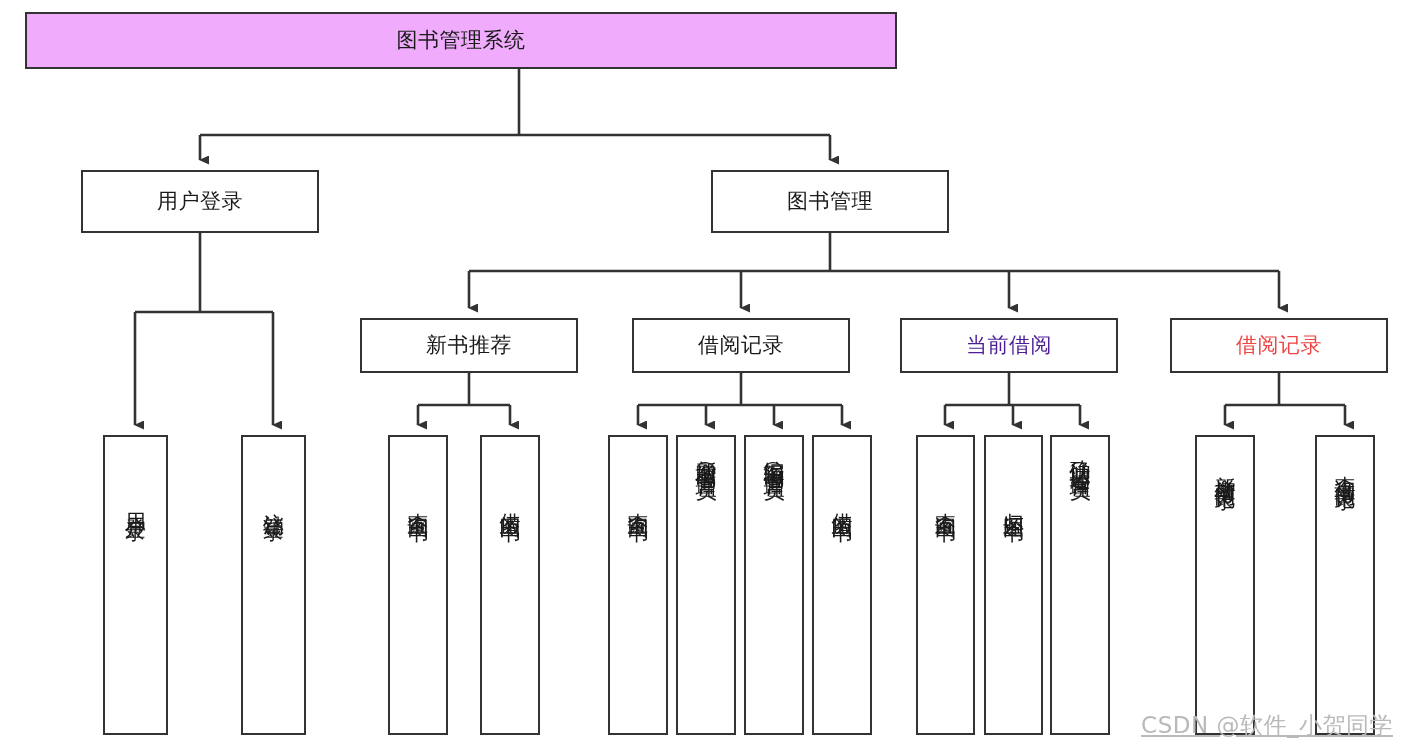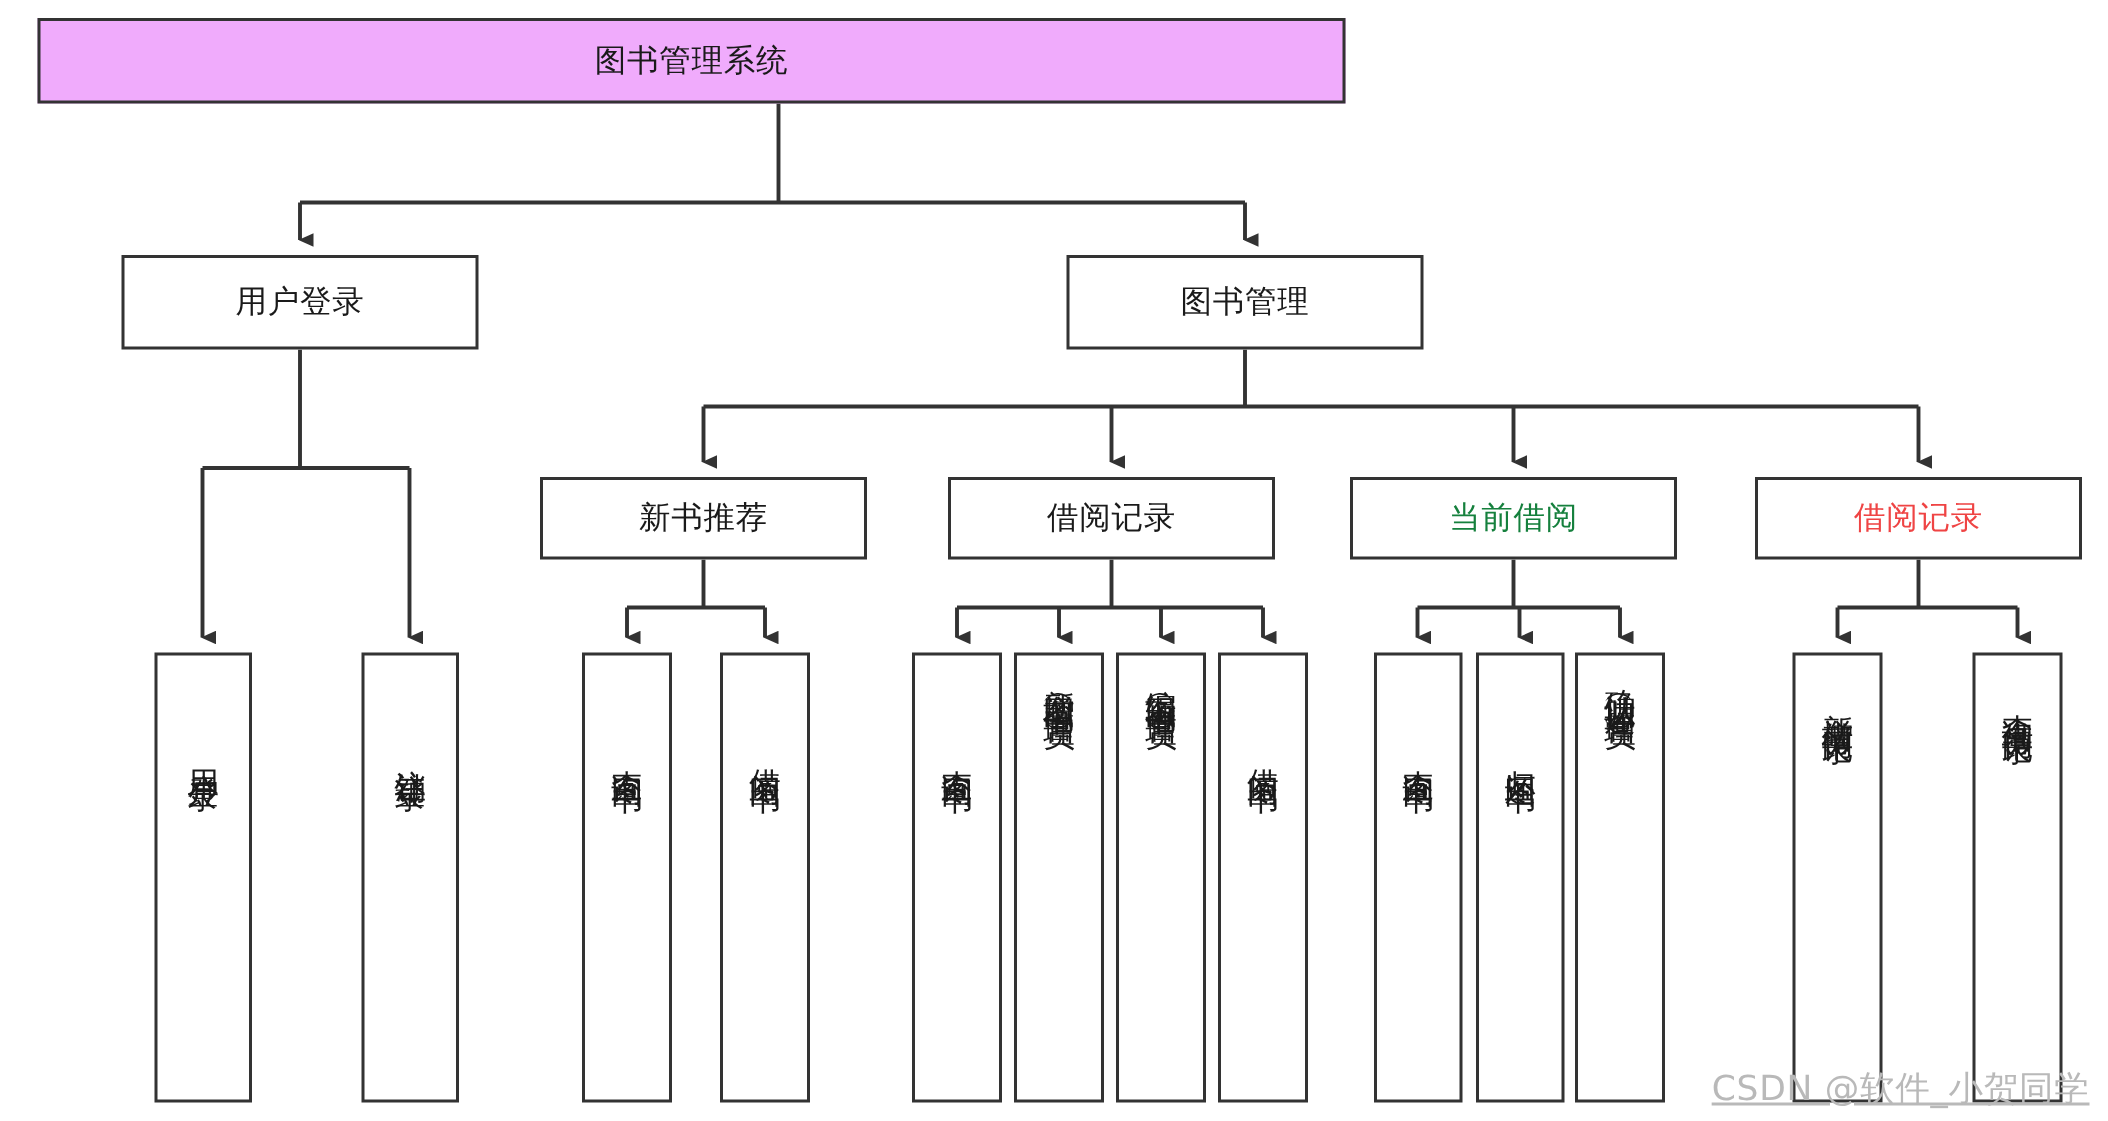--- a/index.html
+++ b/index.html
@@ -143,21 +143,21 @@
     <span class="node-label" style="color: rgb(26, 26, 26);">图书管理</span>
   </div>
 
   <div class="node-box" style="left: 360px; top: 318px; width: 218px; height: 55px; border-color: rgb(51, 51, 51); background: rgb(255, 255, 255);">
     <span class="node-label" style="color: rgb(26, 26, 26);">新书推荐</span>
   </div>
   <div class="node-box" style="left: 632px; top: 318px; width: 218px; height: 55px; border-color: rgb(51, 51, 51); background: rgb(255, 255, 255);">
     <span class="node-label" style="color: rgb(26, 26, 26);">借阅记录</span>
   </div>
   <div class="node-box" style="left: 900px; top: 318px; width: 218px; height: 55px; border-color: rgb(51, 51, 51); background: rgb(255, 255, 255);">
-    <span class="node-label" style="color: #15803d;">当前借阅</span>
+    <span class="node-label" style="color: #4c1d95;">当前借阅</span>
   </div>
   <div class="node-box" style="left: 1170px; top: 318px; width: 218px; height: 55px; border-color: rgb(51, 51, 51); background: rgb(255, 255, 255);">
     <span class="node-label" style="color: #ef4444;">借阅记录</span>
   </div>
 
   <div class="node-box vertical leaf short" style="left: 103px; top: 435px; width: 65px; height: 300px; border-color: rgb(51, 51, 51); background: rgb(255, 255, 255);">
     <span class="node-label" style="color: rgb(26, 26, 26);">用户登录</span>
   </div>
   <div class="node-box vertical leaf short" style="left: 241px; top: 435px; width: 65px; height: 300px; border-color: rgb(51, 51, 51); background: rgb(255, 255, 255);">
     <span class="node-label" style="color: rgb(26, 26, 26);">注销登录</span>

